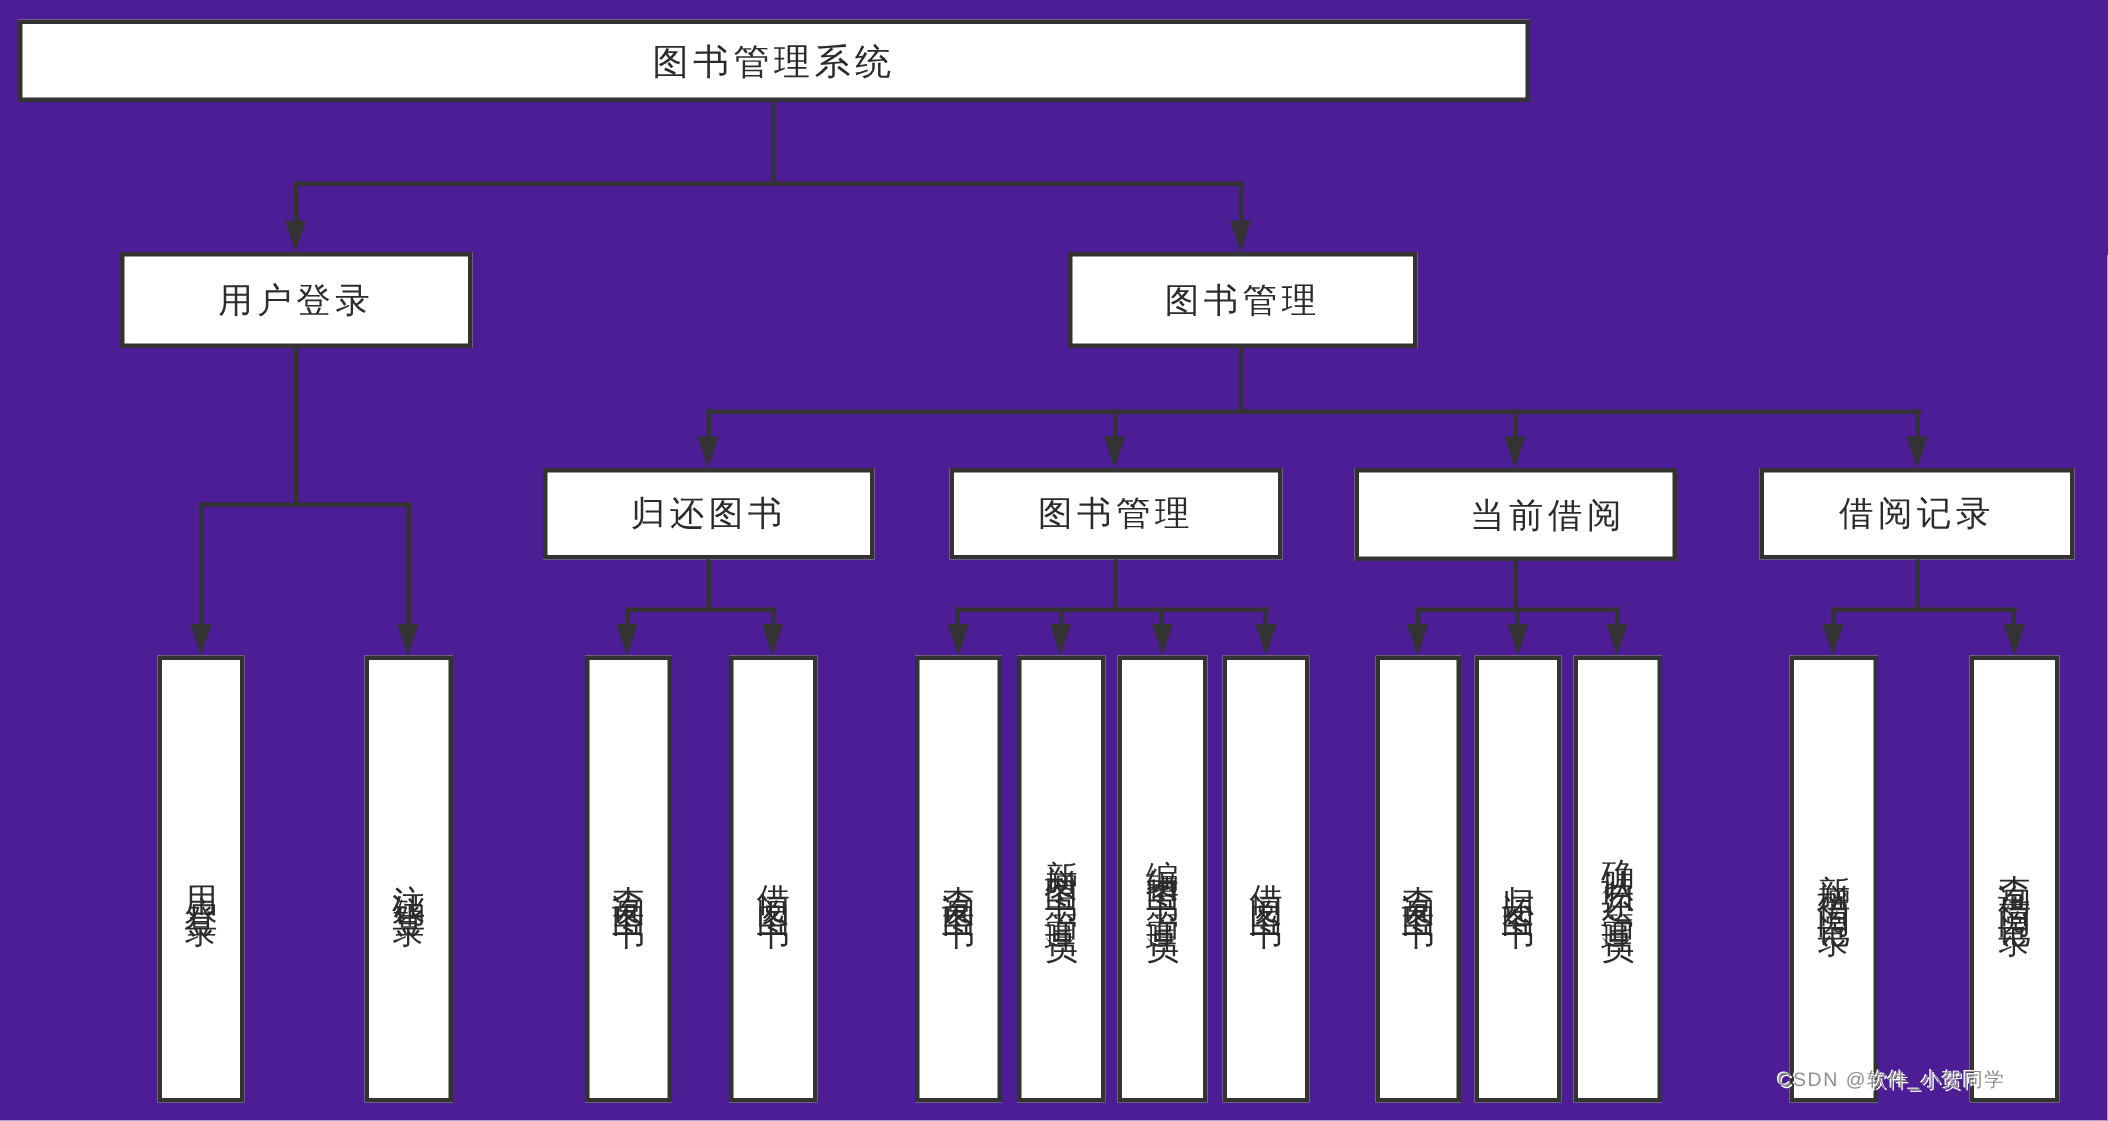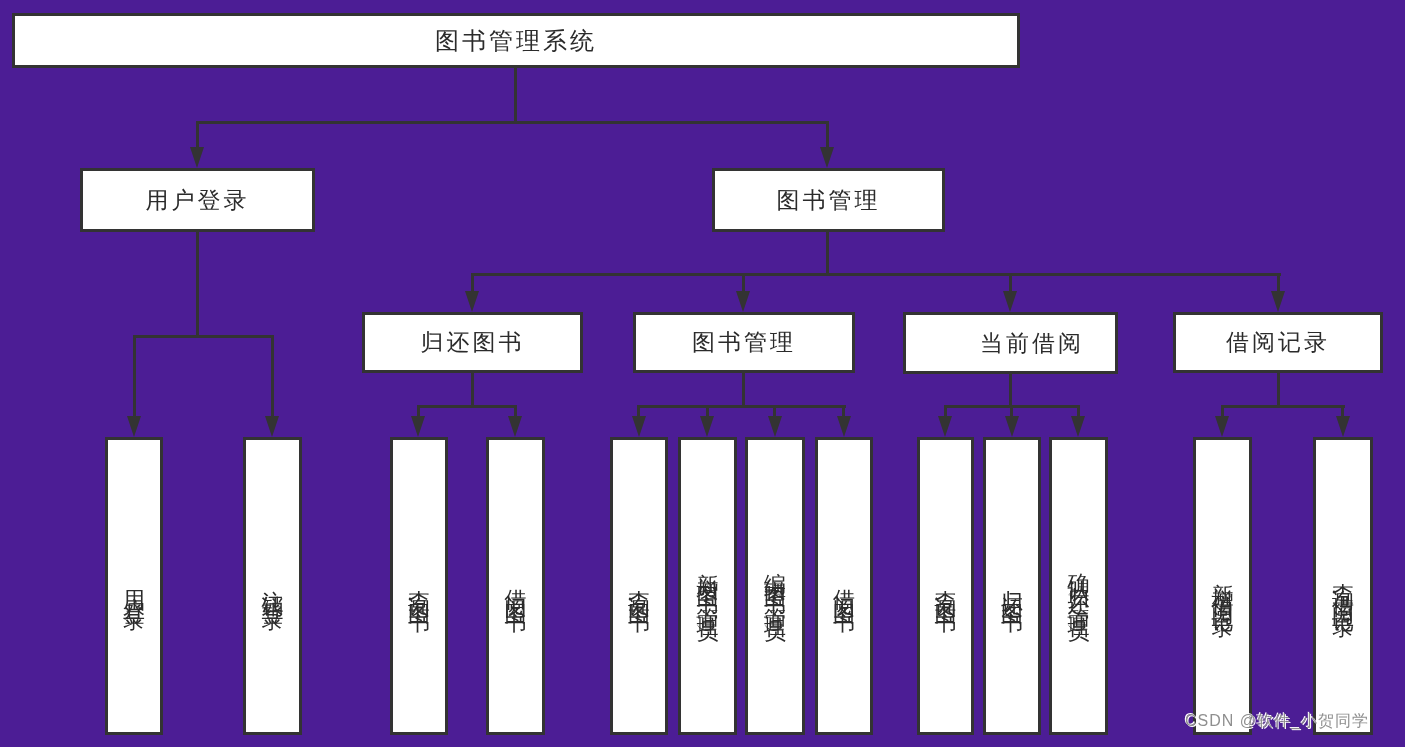--- a/index.html
+++ b/index.html
@@ -16,21 +16,21 @@
     position:absolute;box-sizing:border-box;border:3px solid #333333;background:#ffffff;
     display:flex;align-items:center;justify-content:center;
     writing-mode:vertical-rl;text-orientation:mixed;
     font-size:22px;letter-spacing:7px;line-height:1;
   }
   .vl{position:absolute;width:3px;background:#333333;}
   .hl{position:absolute;height:3px;background:#333333;}
   .arw{position:absolute;width:0;height:0;border-left:7px solid transparent;border-right:7px solid transparent;border-top:21px solid #333333;}
   .watermark{
     position:absolute;left:1185px;top:711px;z-index:5;white-space:nowrap;
-    font-size:16px;letter-spacing:1px;color:#8f8f8f;
+    font-size:13px;letter-spacing:1px;color:#8f8f8f;
     text-shadow:1px 1px 0 #ffffff,-1px -1px 0 #ffffff;
   }
 </style>
 </head>
 <body>
 
 <div class="canvas">
 
   <div class="hbox" style="left:12px;top:13px;width:1008px;height:55px;font-size:24px;">
     <span>图书管理系统</span>

